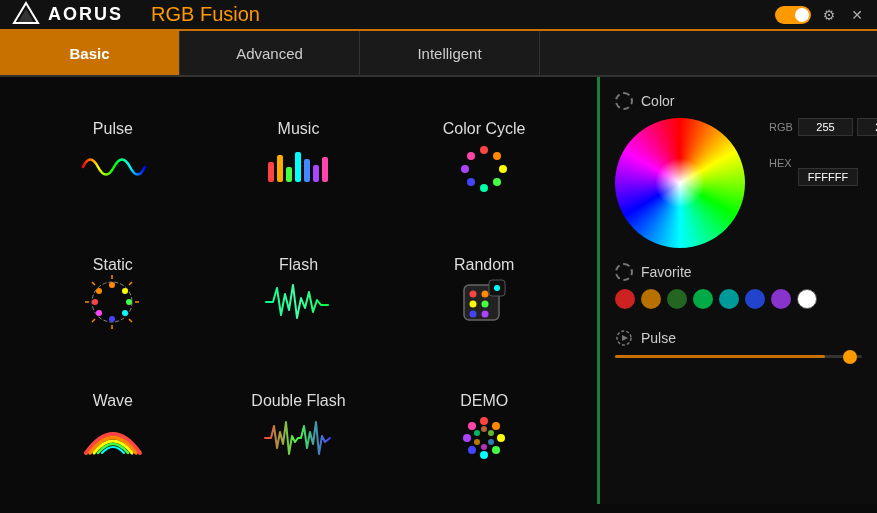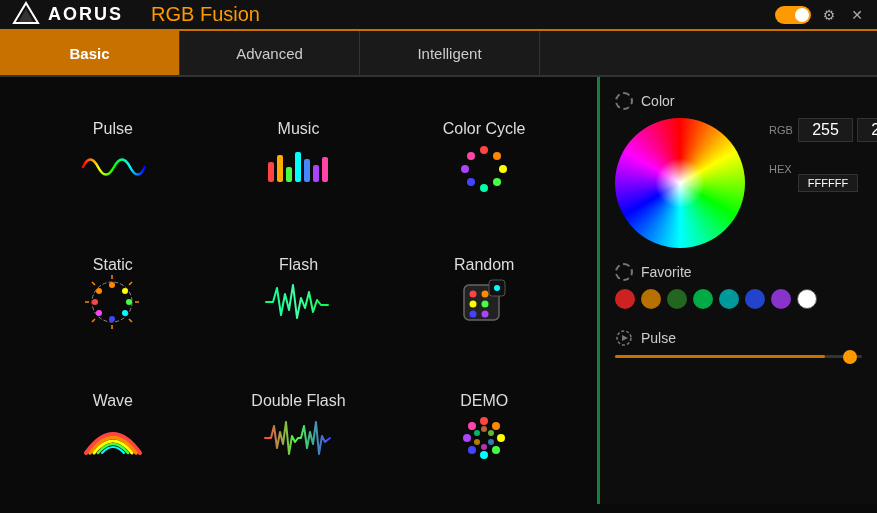--- a/index.html
+++ b/index.html
@@ -222,21 +222,21 @@
     .color-row-label {
       color: #888;
       width: 25px;
       font-size: 11px;
     }
     .color-row-val {
       background: #1a1a1a;
       border: 1px solid #333;
       color: #fff;
       padding: 2px 4px;
-      font-size: 16px;
+      font-size: 11px;
       width: 55px;
       text-align: center;
     }
     .color-row-hex {
       background: #1a1a1a;
       border: 1px solid #333;
       color: #fff;
       padding: 2px 4px;
       font-size: 11px;
       width: 60px;

